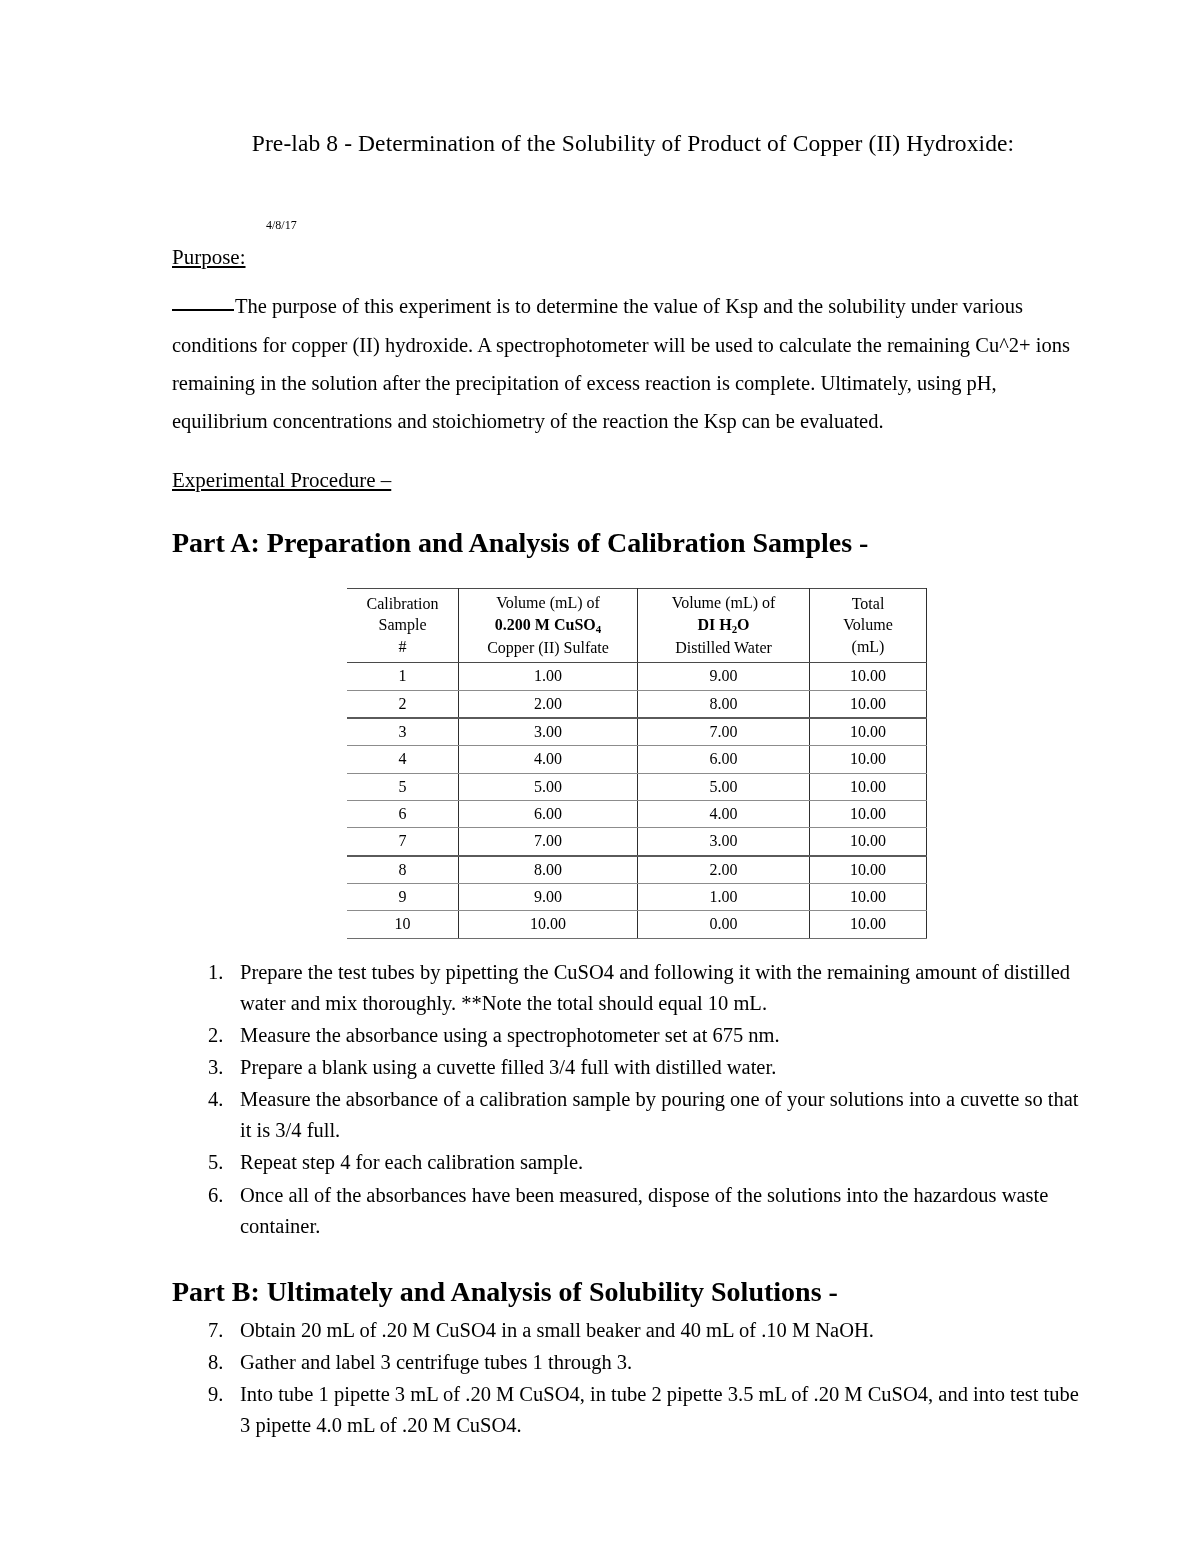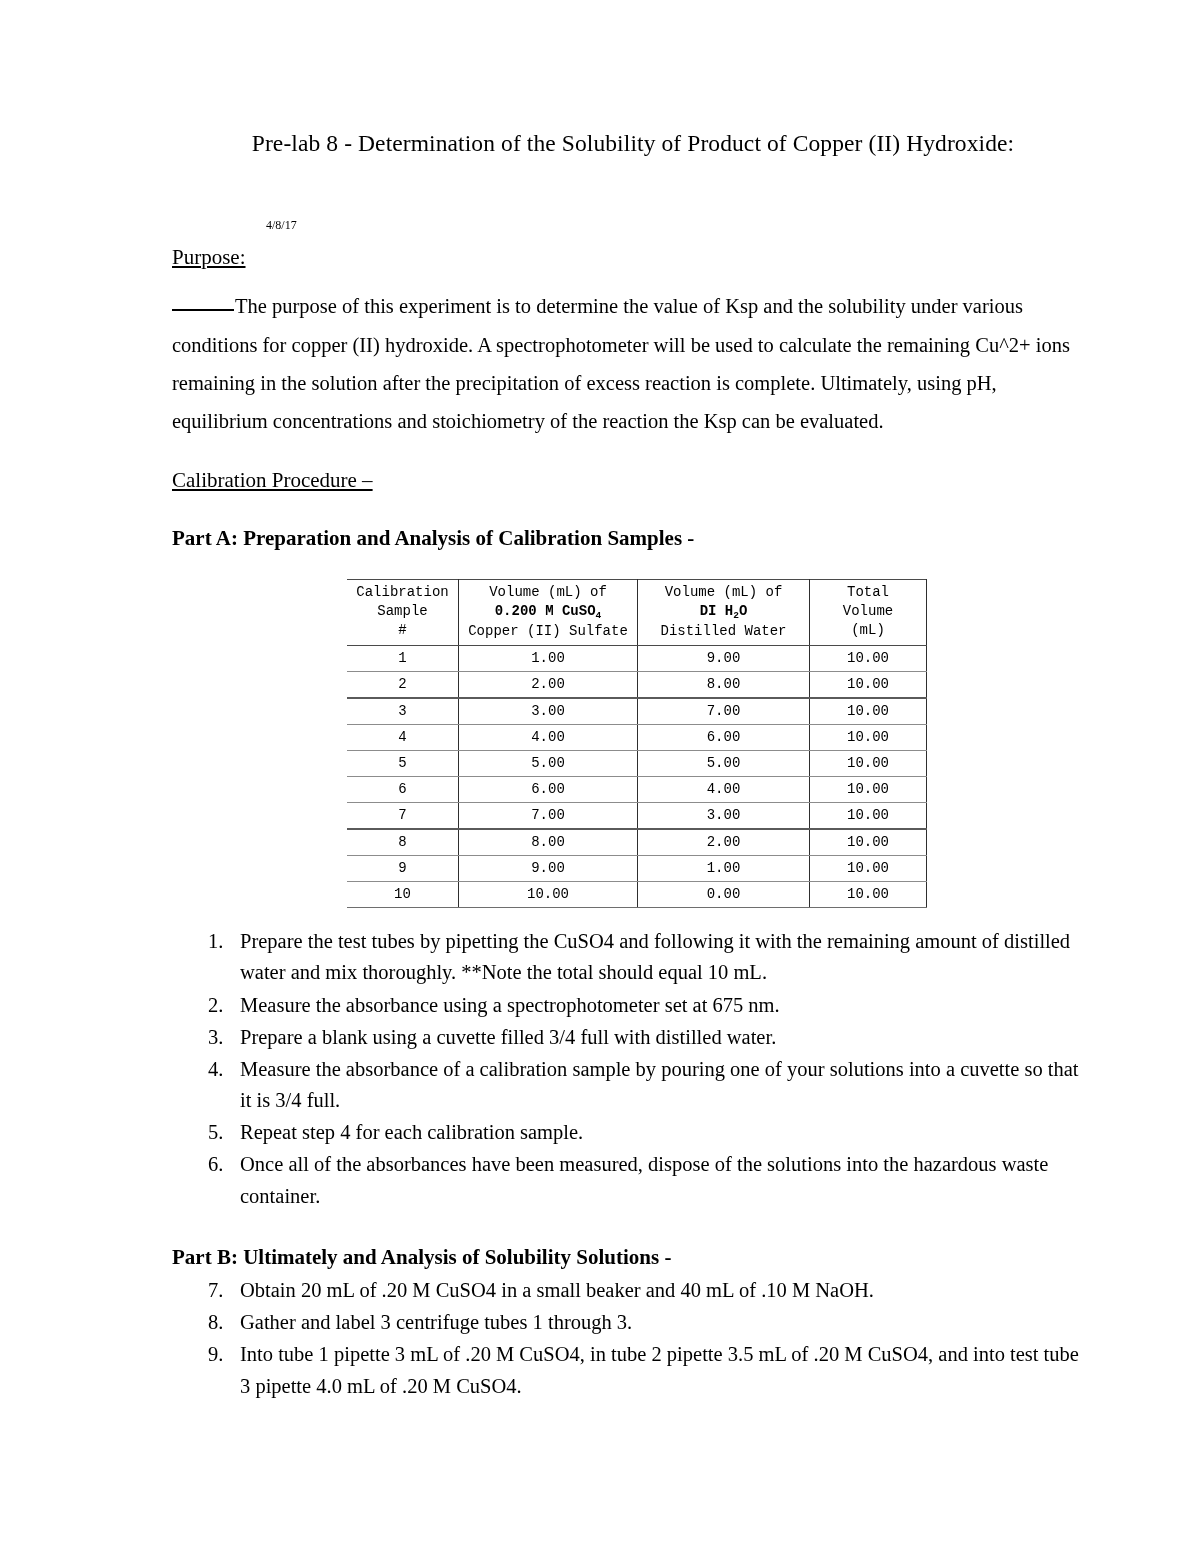--- a/index.html
+++ b/index.html
@@ -59,21 +59,21 @@
   }
   .section-heading .u {
     text-decoration: underline;
   }
   .heading-gap-top {
     padding-top: 26px;
   }
   .part-heading {
     margin: 0;
     padding-top: 30px;
-    font-size: 21px;
+    font-size: 28px;
     font-weight: bold;
     line-height: 1.35;
   }
 
   
   .body-par {
     margin: 0;
     padding-top: 16px;
     font-size: 20.5px;
     line-height: 1.86;
@@ -93,22 +93,21 @@
 
   
   .table-wrap {
     padding-top: 26px;
     padding-left: 175px;
   }
   table.calib {
     border-collapse: collapse;
     width: 560px;
     table-layout: fixed;
-    font-size: 14px;
-    font-family: Liberation Mono, monospace;
+    font-size: 16px;
   }
   table.calib td, table.calib th {
     padding: 1px 2px;
     text-align: center;
     vertical-align: middle;
     font-weight: normal;
   }
   table.calib thead th {
     border-top: 1.4px solid #4a4a4a;
     border-bottom: 1.4px solid #4a4a4a;
@@ -168,21 +167,21 @@
   <div class="content">
 
     <h1 class="doc-title">Pre-lab 8 - Determination of the Solubility of Product of Copper (II) Hydroxide:</h1>
 
     <p class="date-line">4/8/17</p>
 
     <p class="section-heading"><span class="u">Purpose:</span></p>
 
     <p class="body-par"><span class="lead-rule"></span><span>The purpose of this experiment is to determine the value of Ksp and the solubility under various conditions for copper (II) hydroxide. A spectrophotometer will be used to calculate the remaining Cu^2+ ions remaining in the solution after the precipitation of excess reaction is complete. Ultimately, using pH,  equilibrium concentrations and stoichiometry of the reaction the Ksp can be evaluated.</span></p>
 
-    <p class="section-heading heading-gap-top"><span class="u">Calibration Procedure –</span></p>
+    <p class="section-heading heading-gap-top"><span class="u">Experimental Procedure –</span></p>
 
     <p class="part-heading">Part A: Preparation and Analysis of Calibration Samples -</p>
 
     <div class="table-wrap">
       <table class="calib">
         <thead>
           <tr>
             <th class="c1">
               <span class="hdr-l1">Calibration</span>
               <span class="hdr-l1">Sample</span>

